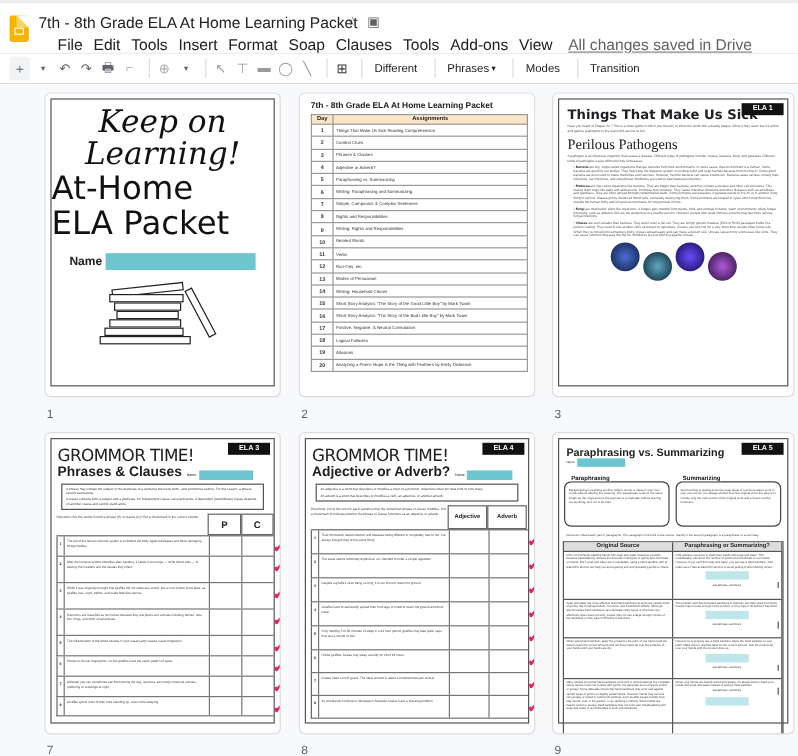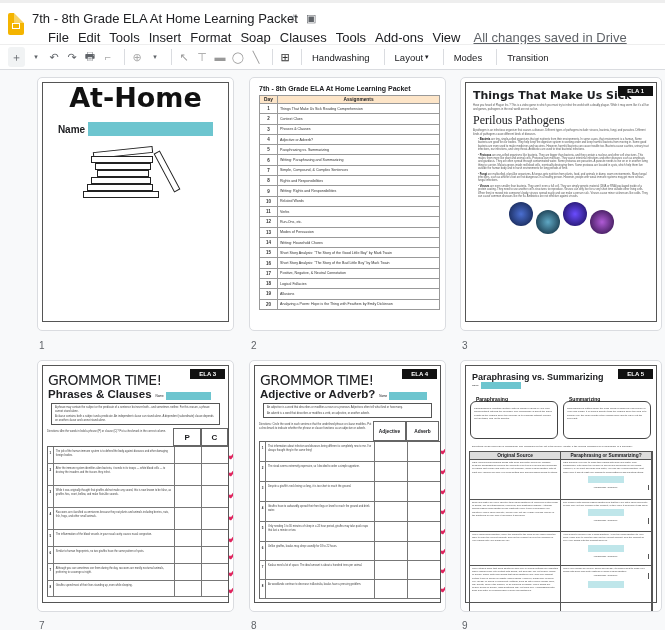--- a/index.html
+++ b/index.html
@@ -16,21 +16,21 @@
 .tb{display:inline-flex;align-items:center;justify-content:center;height:20px;min-width:14px;margin-right:4px;color:#5f6368;font-size:11px}
 .tb.text{font-size:9.5px;color:#202124;padding:0 5px}
 .sep{width:1px;height:16px;background:#dadce0;margin:0 5px}
 .plusbox{background:#f1f3f4;border-radius:3px;padding:0 3px}
 .grid{position:absolute;left:0;top:71px;width:665px;height:559px}
 .card{position:absolute;background:#fff;border:1px solid #dadce0;border-radius:5px;overflow:hidden}
 .num{position:absolute;font-size:10px;color:#5f6368}
 .inner{position:absolute;left:4px;top:4px;right:4px;bottom:8px;border:1.5px solid #555}
 
 .s1 .script{font-family:"DejaVu Serif",serif;font-style:italic;font-size:26px;line-height:27px;text-align:center;margin-top:6px;color:#111}
-.s1 .big{font-family:"DejaVu Sans",sans-serif;font-weight:bold;font-size:27px;line-height:29px;text-align:center;color:#111}
+.s1 .big{font-family:"DejaVu Sans",sans-serif;font-weight:normal;font-size:27px;line-height:29px;color:#111}
 .s1 .namerow{display:flex;align-items:center;justify-content:center;margin-top:10px;font-size:10px;font-weight:bold}
 .s1 .namebox{width:125px;height:14px;background:#6dc5cf;margin-left:3px}
 .books{margin:8px auto 0;width:105px;position:relative;height:58px}
 .books div{position:absolute;height:7px;border:1.2px solid #222;background:#fff}
 
 .s2 h4{font-size:7px;font-weight:bold;margin:7px 0 3px 9px}
 .s2 table{border-collapse:collapse;margin-left:9px;width:181px;font-size:3.6px}
 .s2 th{background:#fde5c8;border:0.7px solid #999;font-size:4.8px;height:8px}
 .s2 td{border:0.7px solid #999;height:10.3px;padding-left:2px;color:#333}
 .s2 td.d{text-align:center;font-weight:bold;width:18px;font-size:4.5px;padding:0}
@@ -113,38 +113,43 @@
   <span class="tb" style="font-size:7px">▾</span>
   <span class="sep"></span>
   <span class="tb" style="color:#999">↖</span>
   <span class="tb" style="color:#999">⊤</span>
   <span class="tb" style="color:#999">▬</span>
   <span class="tb" style="color:#999">◯</span>
   <span class="tb" style="color:#999">╲</span>
   <span class="sep"></span>
   <span class="tb" style="color:#333">⊞</span>
   <span class="sep"></span>
-  <span class="tb text">Handwashing</span>
+  <span class="tb text">Different</span>
   <span class="sep"></span>
   <span class="tb text">
-      <span>Layout</span>
+      <span>Phrases</span>
       <span style="font-size:7px;margin-left:2px">▾</span>
     </span>
   <span class="sep"></span>
   <span class="tb text">Modes</span>
   <span class="sep"></span>
   <span class="tb text">Transition</span>
 </div>
 
 <div class="grid">
 
   <div class="card s1" style="left:37px;top:6px;width:197px;height:254px">
     <div class="inner">
+      <div class="script">
+          <div>Keep on</div>
+          <div>Learning!</div>
+        </div>
       <div class="big">
           <div>At-Home</div>
+          <div>ELA Packet</div>
         </div>
       <div class="namerow">
           <span>Name</span>
           <span class="namebox"></span>
         </div>
       <div class="books">
         <div style="left:10px;top:5px;width:60px;transform:rotate(-6deg)"></div>
         <div style="left:8px;top:12px;width:62px"></div>
         <div style="left:12px;top:19px;width:56px"></div>
         <div style="left:14px;top:26px;width:52px"></div>

